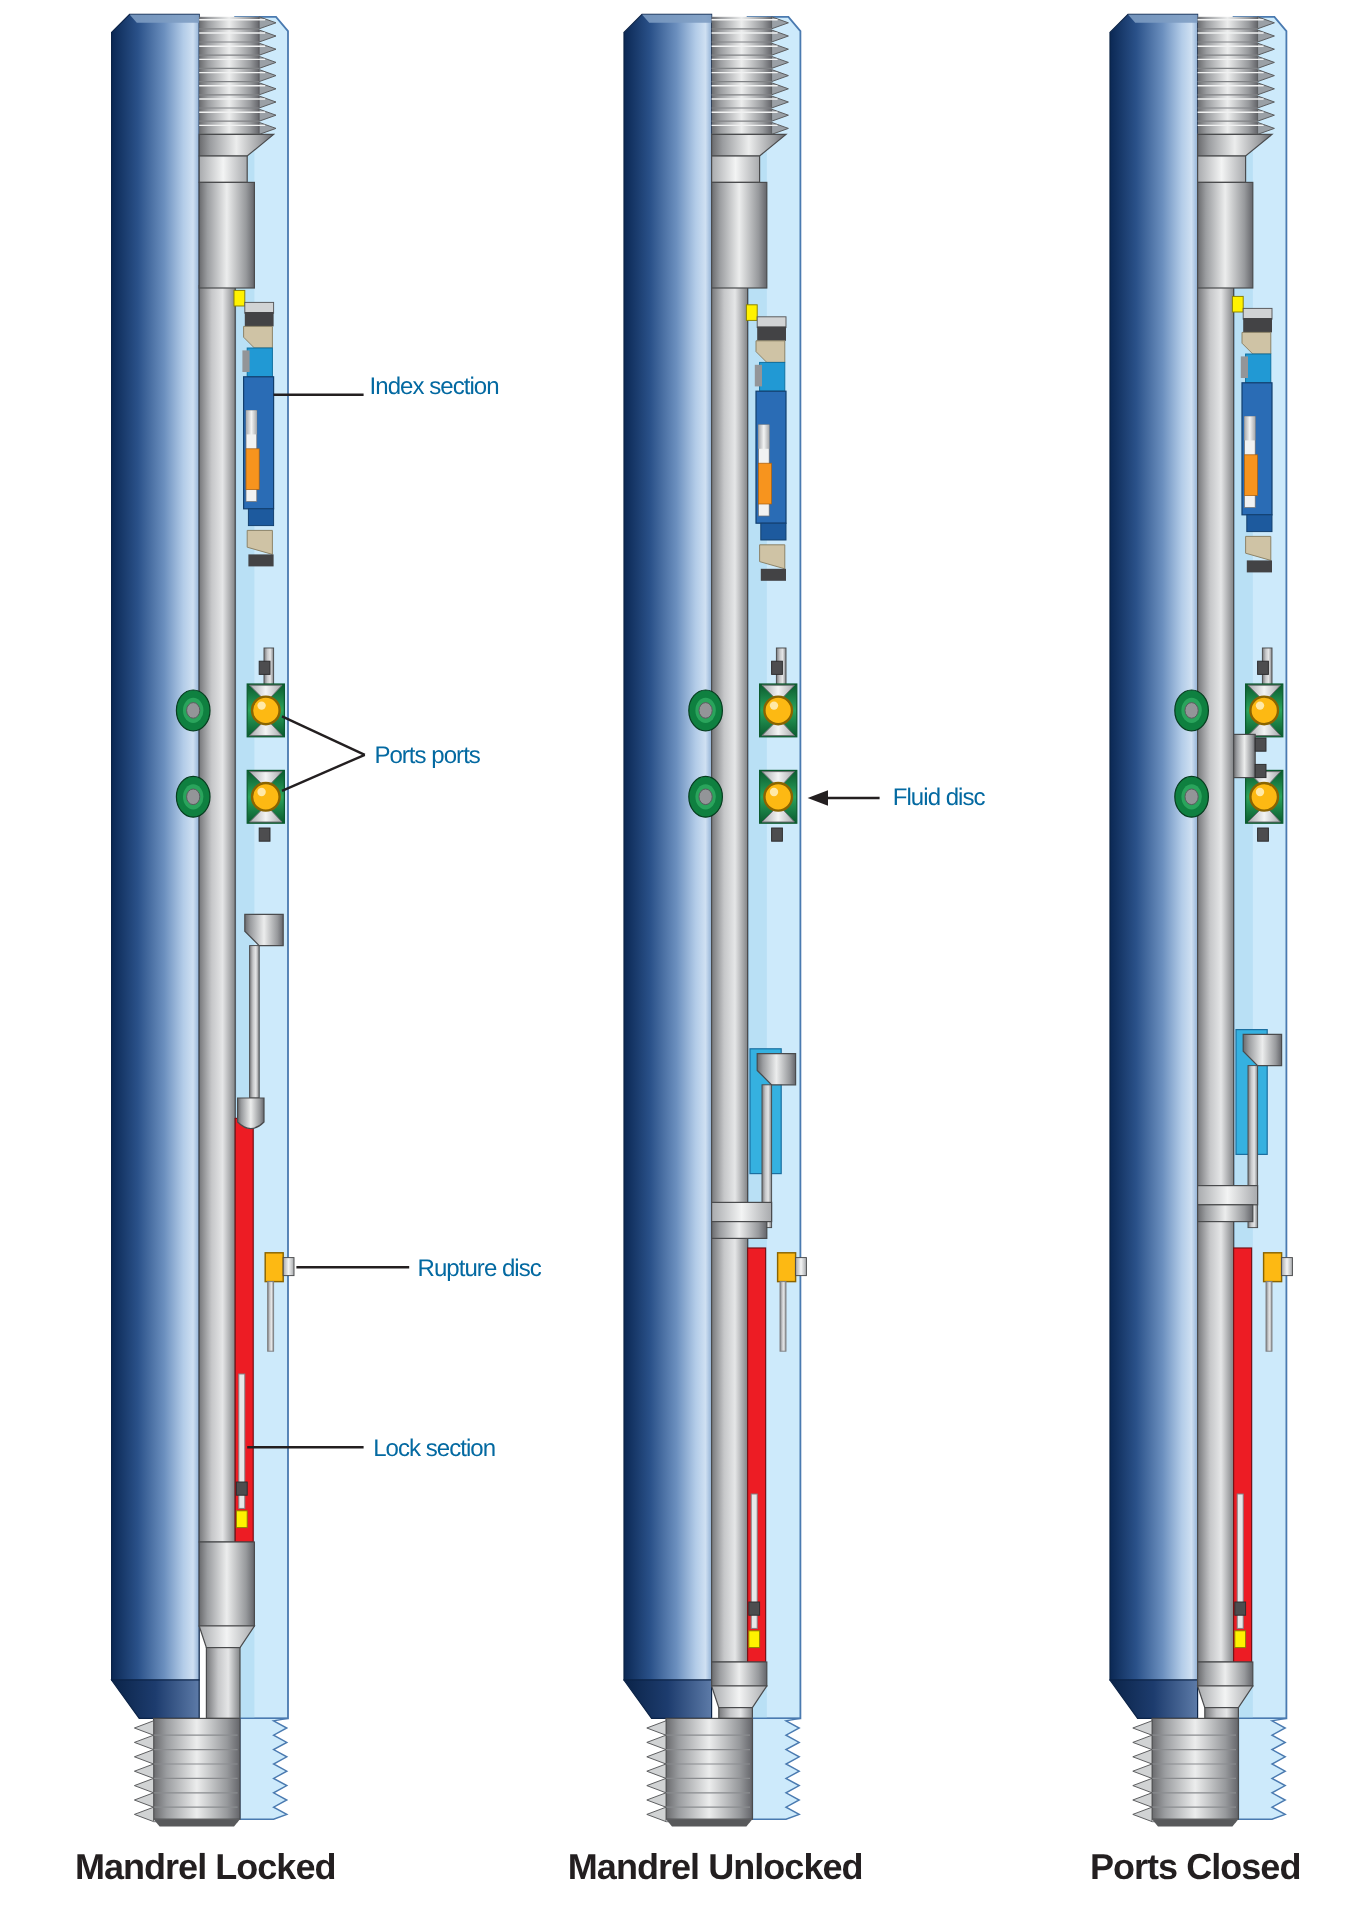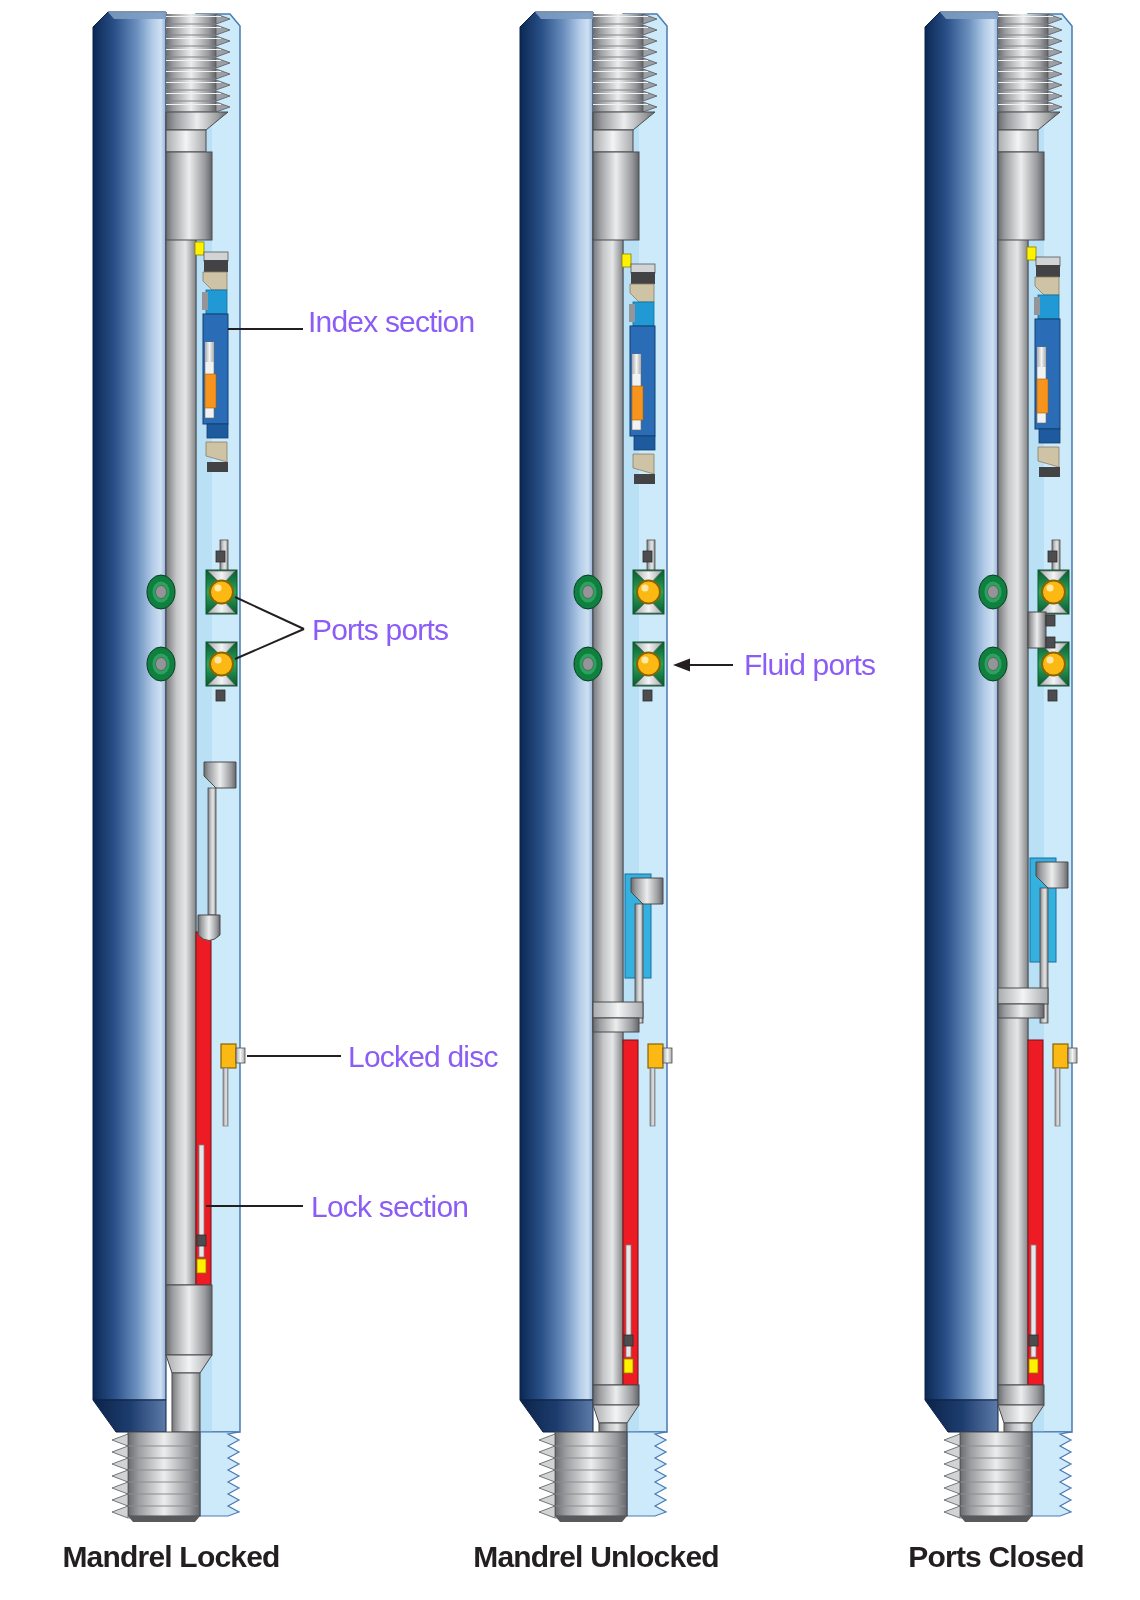--- a/index.html
+++ b/index.html
@@ -2,21 +2,21 @@
 <html><head>
 <meta charset="utf-8">
 <style>
   html,body{margin:0;padding:0;background:#ffffff;}
   .canvas{
     position:relative;width:1140px;height:1600px;background:#ffffff;
     font-family:"Liberation Sans",sans-serif;overflow:hidden;
   }
   svg{position:absolute;left:0;top:0;}
   .lbl{
-    position:absolute;color:#8b5cf6;font-size:30px;line-height:34px;
+    position:absolute;color:#0369a1;font-size:20px;line-height:34px;
     letter-spacing:-0.8px;white-space:nowrap;
   }
   .caption{
     position:absolute;top:1540px;width:300px;text-align:center;color:#231f20;
     font-size:30px;font-weight:700;letter-spacing:-0.8px;white-space:nowrap;
   }
 </style>
 </head>
 <body>
 
@@ -430,20 +430,20 @@
         <line x1="235" y1="659" x2="304" y2="629"></line>
         <line x1="247" y1="1056" x2="341" y2="1056"></line>
         <line x1="206" y1="1206" x2="303" y2="1206"></line>
         <line x1="733" y1="665" x2="690" y2="665"></line>
         <polygon points="690,658.5 673,665 690,671.5" fill="#231f20" stroke="none"></polygon>
       </g>
     </svg>
 
   <div class="lbl" style="left:308px;top:305px">Index section</div>
   <div class="lbl" style="left:312px;top:613px">Ports ports</div>
-  <div class="lbl" style="left:744px;top:648px">Fluid ports</div>
-  <div class="lbl" style="left:348px;top:1040px">Locked disc</div>
+  <div class="lbl" style="left:744px;top:648px">Fluid disc</div>
+  <div class="lbl" style="left:348px;top:1040px">Rupture disc</div>
   <div class="lbl" style="left:311px;top:1190px">Lock section</div>
 
   <div class="caption" style="left:21px">Mandrel Locked</div>
   <div class="caption" style="left:446px">Mandrel Unlocked</div>
   <div class="caption" style="left:846px">Ports Closed</div>
 </div>
 
 </body></html>

